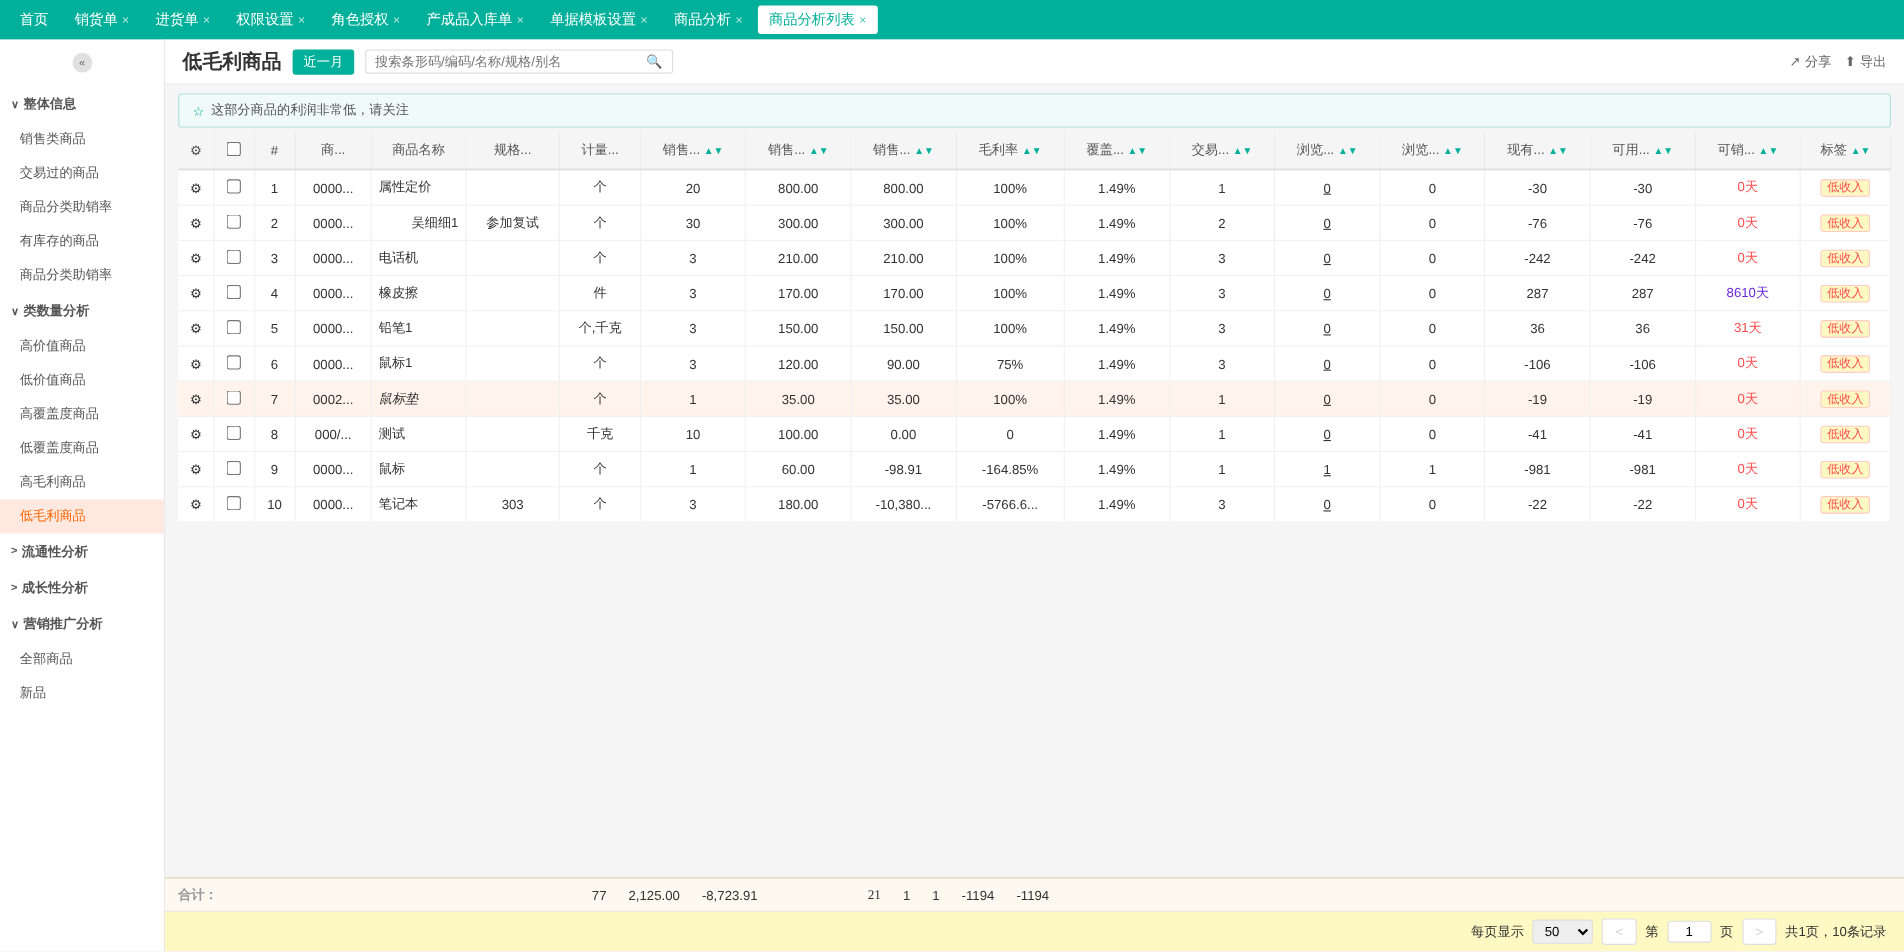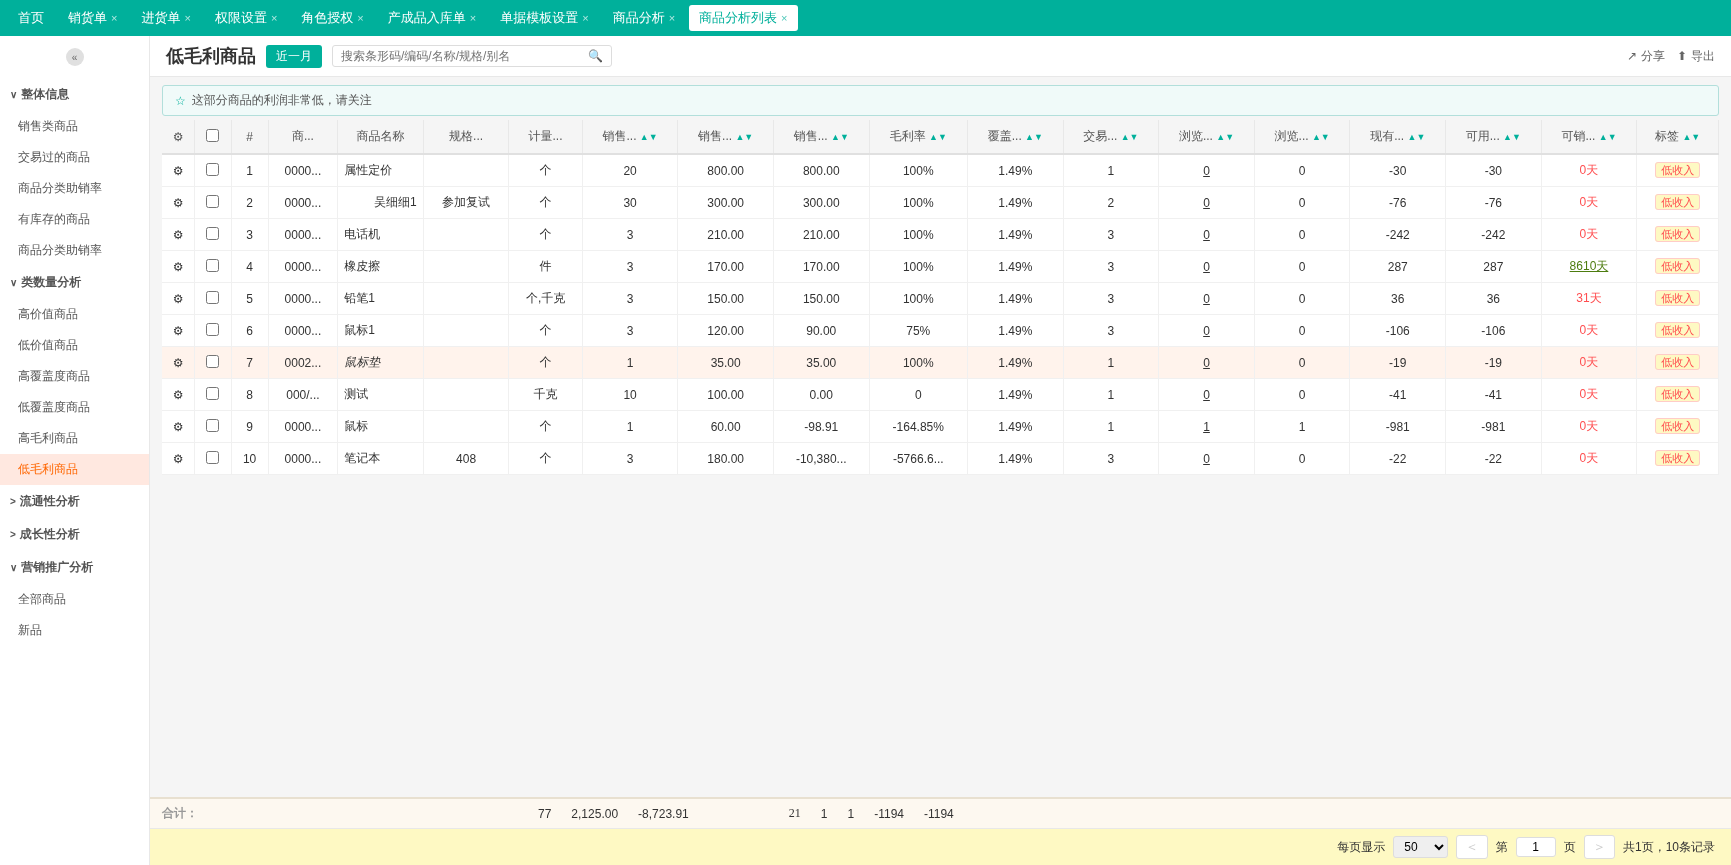--- a/index.html
+++ b/index.html
@@ -416,21 +416,21 @@
               <td>3</td>
               <td>170.00</td>
               <td>170.00</td>
               <td>100%</td>
               <td>1.49%</td>
               <td>3</td>
               <td><span class="underline">0</span></td>
               <td>0</td>
               <td>287</td>
               <td>287</td>
-              <td style="color: #4d7c0f; text-decoration: underline;">8610天</td>
+              <td style="color: #6d28d9;">8610天</td>
               <td><span class="tag-badge">低收入</span></td>
             </tr>
             <tr>
               <td>⚙</td>
               <td><input type="checkbox" style=""></td>
               <td>5</td>
               <td>0000...</td>
               <td style="text-align: left;">铅笔1</td>
               <td></td>
               <td>个,千克</td>
@@ -530,21 +530,21 @@
               <td>-981</td>
               <td style="color: rgb(255, 77, 79);">0天</td>
               <td><span class="tag-badge">低收入</span></td>
             </tr>
             <tr>
               <td>⚙</td>
               <td><input type="checkbox" style=""></td>
               <td>10</td>
               <td>0000...</td>
               <td style="text-align: left;">笔记本</td>
-              <td>408</td>
+              <td>303</td>
               <td>个</td>
               <td>3</td>
               <td>180.00</td>
               <td>-10,380...</td>
               <td>-5766.6...</td>
               <td>1.49%</td>
               <td>3</td>
               <td><span class="underline">0</span></td>
               <td>0</td>
               <td>-22</td>

